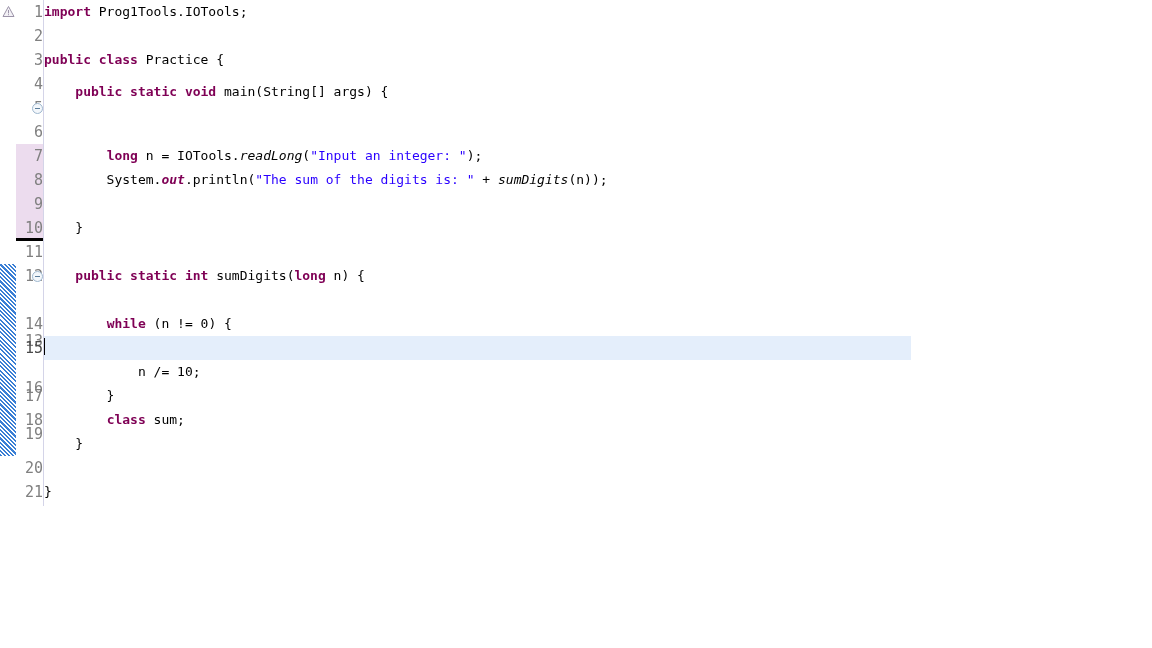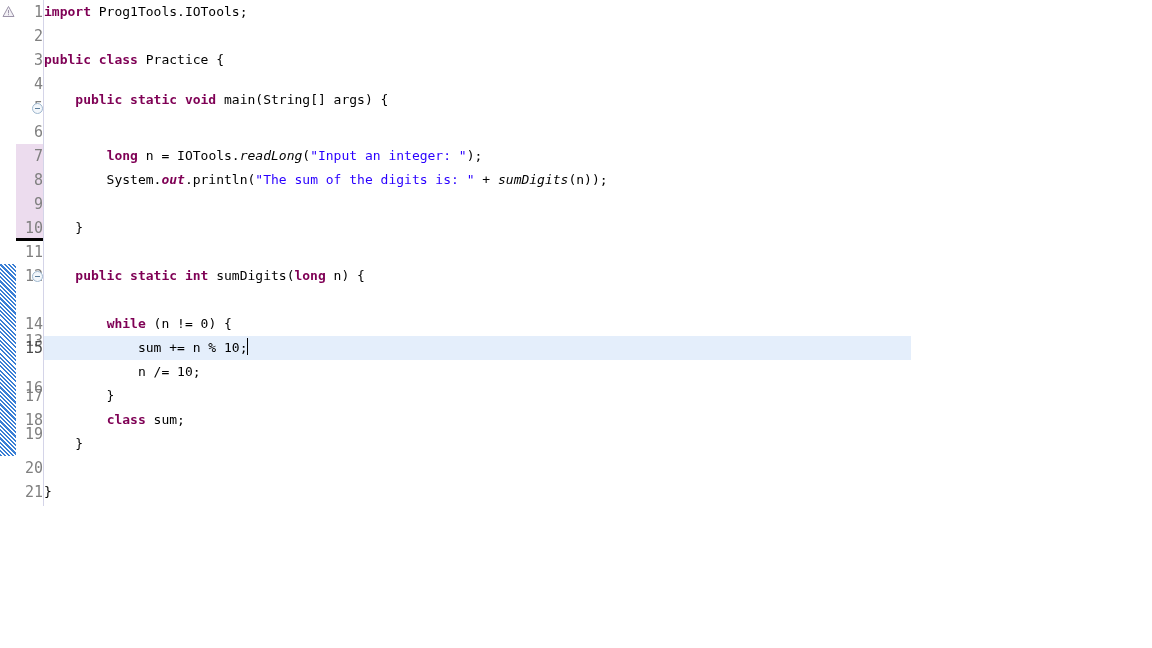--- a/index.html
+++ b/index.html
@@ -205,30 +205,30 @@
   <div class="fold" style="top: 103px;"></div>
       <div class="fold" style="top: 271px;"></div>
     </div>
 
   <div class="code">
       <div class="cur-line-hl" style="top: 336px;"></div>
       <div class="line" style="top: 0px;"><span class="kw">import</span><span class="pln"> Prog1Tools.IOTools;</span></div>
       <div class="line" style="top: 24px;"></div>
       <div class="line" style="top: 48px;"><span class="kw">public class</span><span class="pln"> Practice {</span></div>
       <div class="line" style="top: 72px;"></div>
-      <div class="line" style="top: 88px;"><span class="pln">    </span><span class="kw">public static void</span><span class="pln"> main(</span><span class="pln">String</span><span class="pln">[] args) {</span></div>
+      <div class="line" style="top: 80px;"><span class="pln">    </span><span class="kw">public static void</span><span class="pln"> main(</span><span class="pln">String</span><span class="pln">[] args) {</span></div>
       <div class="line" style="top: 120px;"></div>
       <div class="line" style="top: 144px;"><span class="pln">        </span><span class="kw">long</span><span class="pln"> n = IOTools.</span><span class="pln ital">readLong</span><span class="pln">(</span><span class="str">"Input an integer: "</span><span class="pln">);</span></div>
       <div class="line" style="top: 168px;"><span class="pln">        System.</span><span class="kw ital">out</span><span class="pln">.println(</span><span class="str">"The sum of the digits is: "</span><span class="pln"> + </span><span class="pln ital">sumDigits</span><span class="pln">(n));</span></div>
       <div class="line" style="top: 192px;"></div>
       <div class="line" style="top: 216px;"><span class="pln">    }</span></div>
       <div class="line" style="top: 240px;"></div>
       <div class="line" style="top: 264px;"><span class="pln">    </span><span class="kw">public static int</span><span class="pln"> sumDigits(</span><span class="kw">long</span><span class="pln"> n) {</span></div>
       <div class="line" style="top: 312px;"><span class="pln">        </span><span class="kw">while</span><span class="pln"> (n != 0) {</span></div>
-      <div class="line" style="top: 336px;"><span class="pln">            sum += n % 10;</span><span class="caret"></span></div>
+      <div class="line" style="top: 336px;"><span class="caret"></span></div>
       <div class="line" style="top: 360px;"><span class="pln">            n /= 10;</span></div>
       <div class="line" style="top: 384px;"><span class="pln">        }</span></div>
       <div class="line" style="top: 408px;"><span class="pln">        </span><span class="kw">class</span><span class="pln"> sum;</span></div>
       <div class="line" style="top: 432px;"><span class="pln">    }</span></div>
       <div class="line" style="top: 456px;"></div>
       <div class="line" style="top: 480px;"><span class="pln">}</span></div>
     </div>
 
 </div>
 

